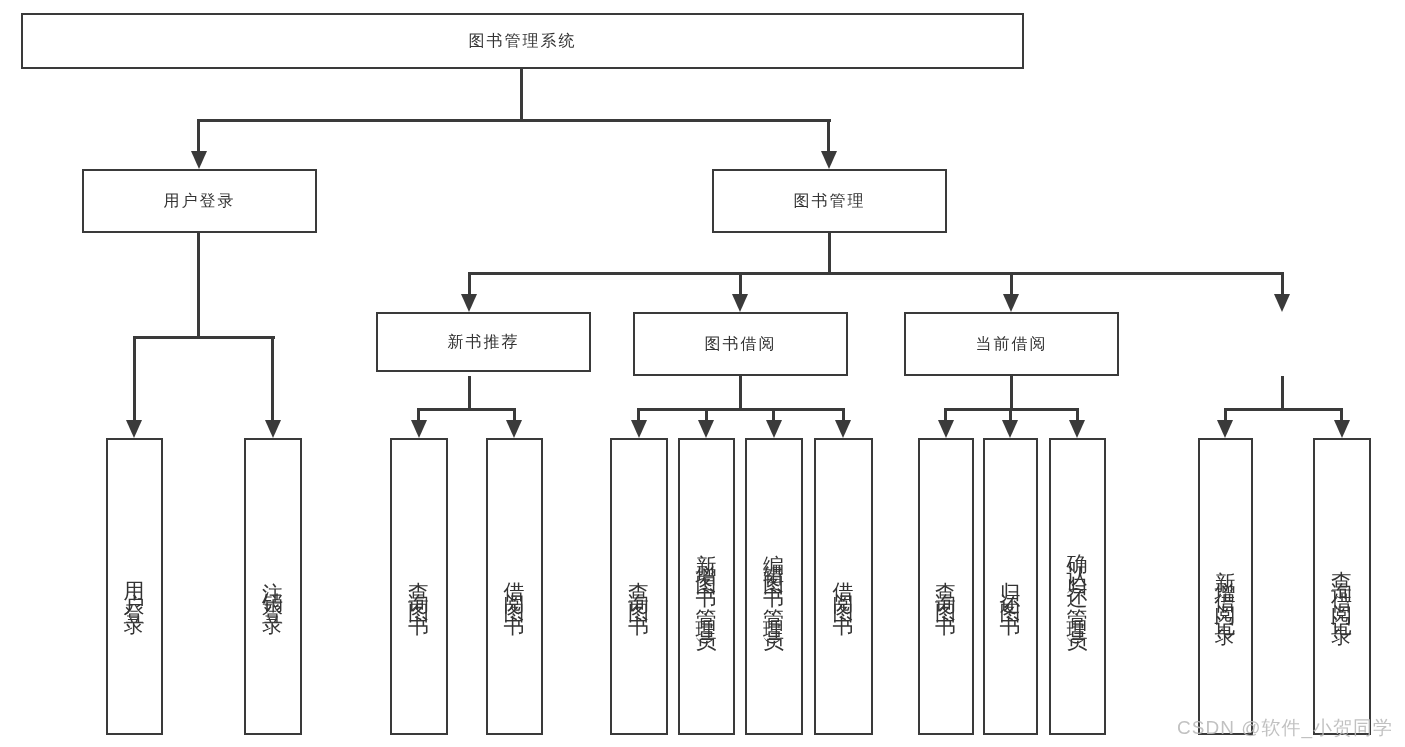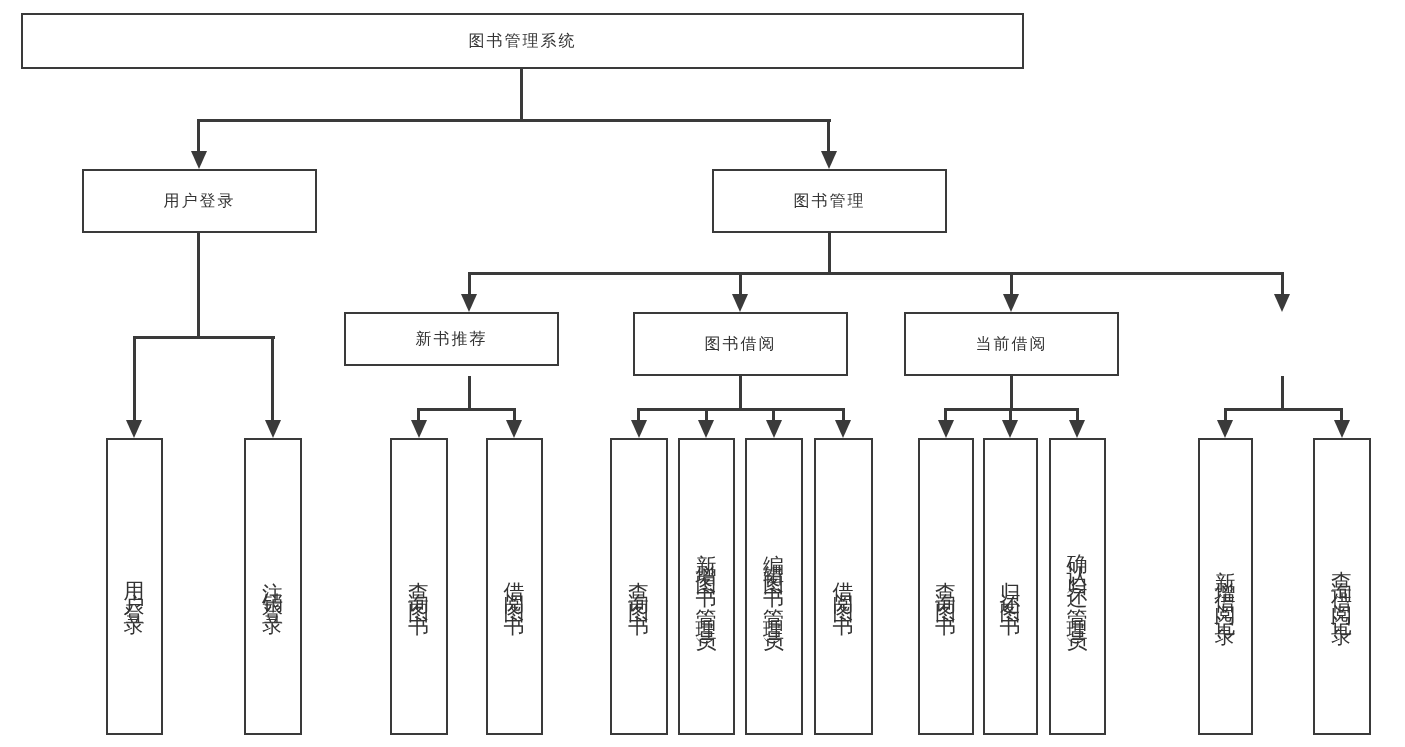--- a/index.html
+++ b/index.html
@@ -89,21 +89,21 @@
   <div class="hline" style="left:468px;top:272px;width:816px;"></div>
   <div class="vline" style="left:468px;top:272px;height:26px;"></div>
   <div class="arrow" style="left:461px;top:294px;"></div>
   <div class="vline" style="left:739px;top:272px;height:26px;"></div>
   <div class="arrow" style="left:732px;top:294px;"></div>
   <div class="vline" style="left:1010px;top:272px;height:26px;"></div>
   <div class="arrow" style="left:1003px;top:294px;"></div>
   <div class="vline" style="left:1281px;top:272px;height:26px;"></div>
   <div class="arrow" style="left:1274px;top:294px;"></div>
 
-  <div class="hbox" style="left:344px;top:312px;width:215px;height:54px;">
+  <div class="hbox" style="left:376px;top:312px;width:215px;height:60px;">
     <span>新书推荐</span>
   </div>
   <div class="hbox" style="left:904px;top:312px;width:215px;height:64px;">
     <span>当前借阅</span>
   </div>
   <div class="hbox" style="left:633px;top:312px;width:215px;height:64px;">
     <span>图书借阅</span>
   </div>
 
   <div class="vline" style="left:468px;top:376px;height:35px;"></div>
@@ -177,14 +177,15 @@
     <span class="vlabel">确认归还（管理员）</span>
   </div>
 
   <div class="vbox" style="left:1198px;width:55px;">
     <span class="vlabel">新增借阅记录</span>
   </div>
   <div class="vbox" style="left:1313px;width:58px;">
     <span class="vlabel">查询借阅记录</span>
   </div>
 
+  <div class="watermark">CSDN @软件_小贺同学</div>
 
 </div>
 
 </body></html>

